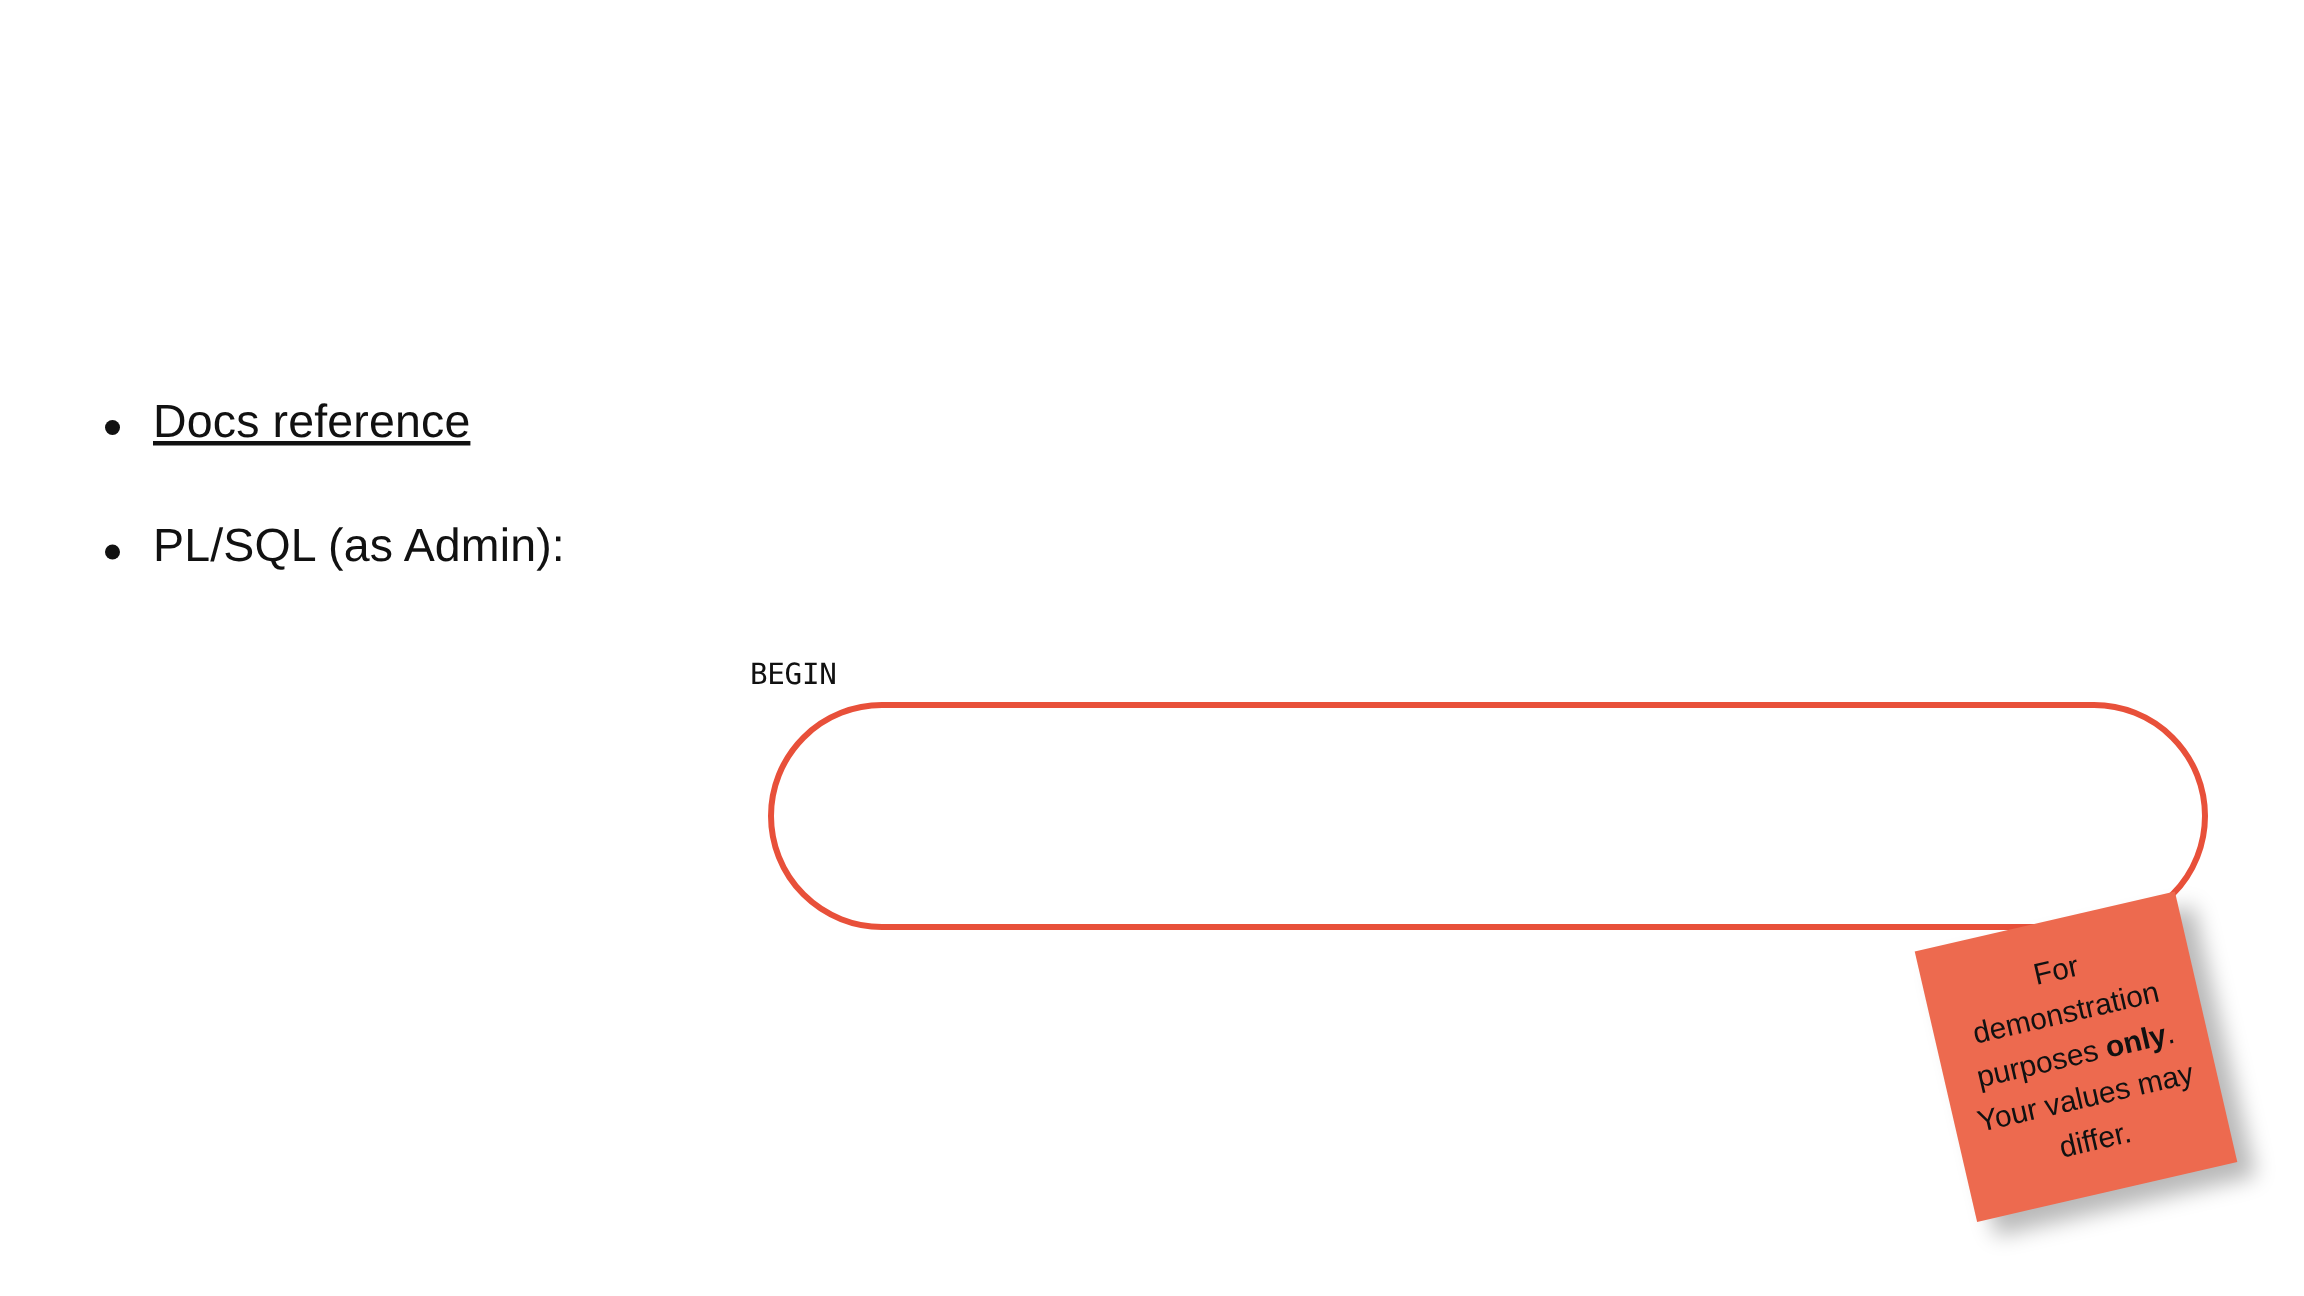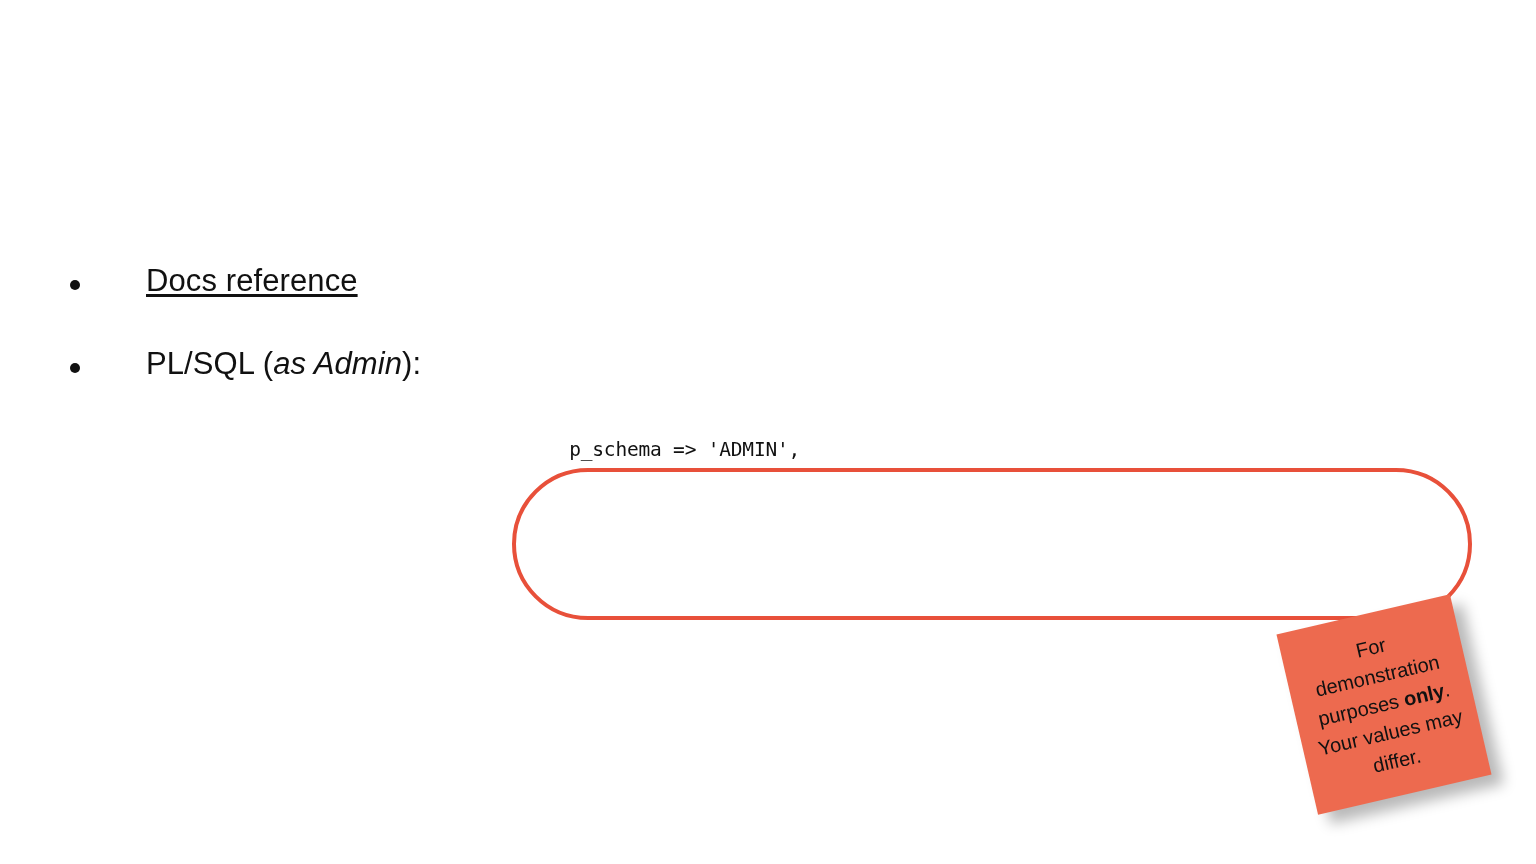--- a/index.html
+++ b/index.html
@@ -26,21 +26,20 @@
   .bullets {
     position: absolute;
     left: 70px;
     top: 262px;
     width: 420px;
   }
   .bullet-row {
     display: flex;
     align-items: flex-start;
     margin-bottom: 44px;
-    gap: 44px;
   }
   .bullet-dot {
     width: 10px;
     height: 10px;
     border-radius: 50%;
     background: #111111;
     margin-top: 18px;
     margin-right: 22px;
     flex: 0 0 auto;
   }
@@ -50,21 +49,20 @@
     color: #111111;
     letter-spacing: 0.1px;
   }
   .bullet-link {
     text-decoration: underline;
     text-underline-offset: 3px;
     color: #111111;
     cursor: pointer;
   }
   .ital {
-    font-style: italic;
   }
 
   
   .code-block {
     position: absolute;
     left: 500px;
     top: 352px;
     font-family: "DejaVu Sans Mono", "Liberation Mono", monospace;
     font-size: 19.5px;
     line-height: 39px;
@@ -136,21 +134,21 @@
     </div>
 
     <div class="bullet-row">
       <span class="bullet-dot"></span>
       <span class="bullet-text"><span>PL/SQL (</span><span class="ital">as Admin</span><span>):</span></span>
     </div>
 
   </div>
 
   <div class="code-block">
-    <div class="code-line">      p_schema =&gt; 'ADMIN',</div>
+    <div class="code-line">BEGIN</div>
     
     
     
     
     
     
     
   </div>
 
   <div class="highlight-ring"></div>

